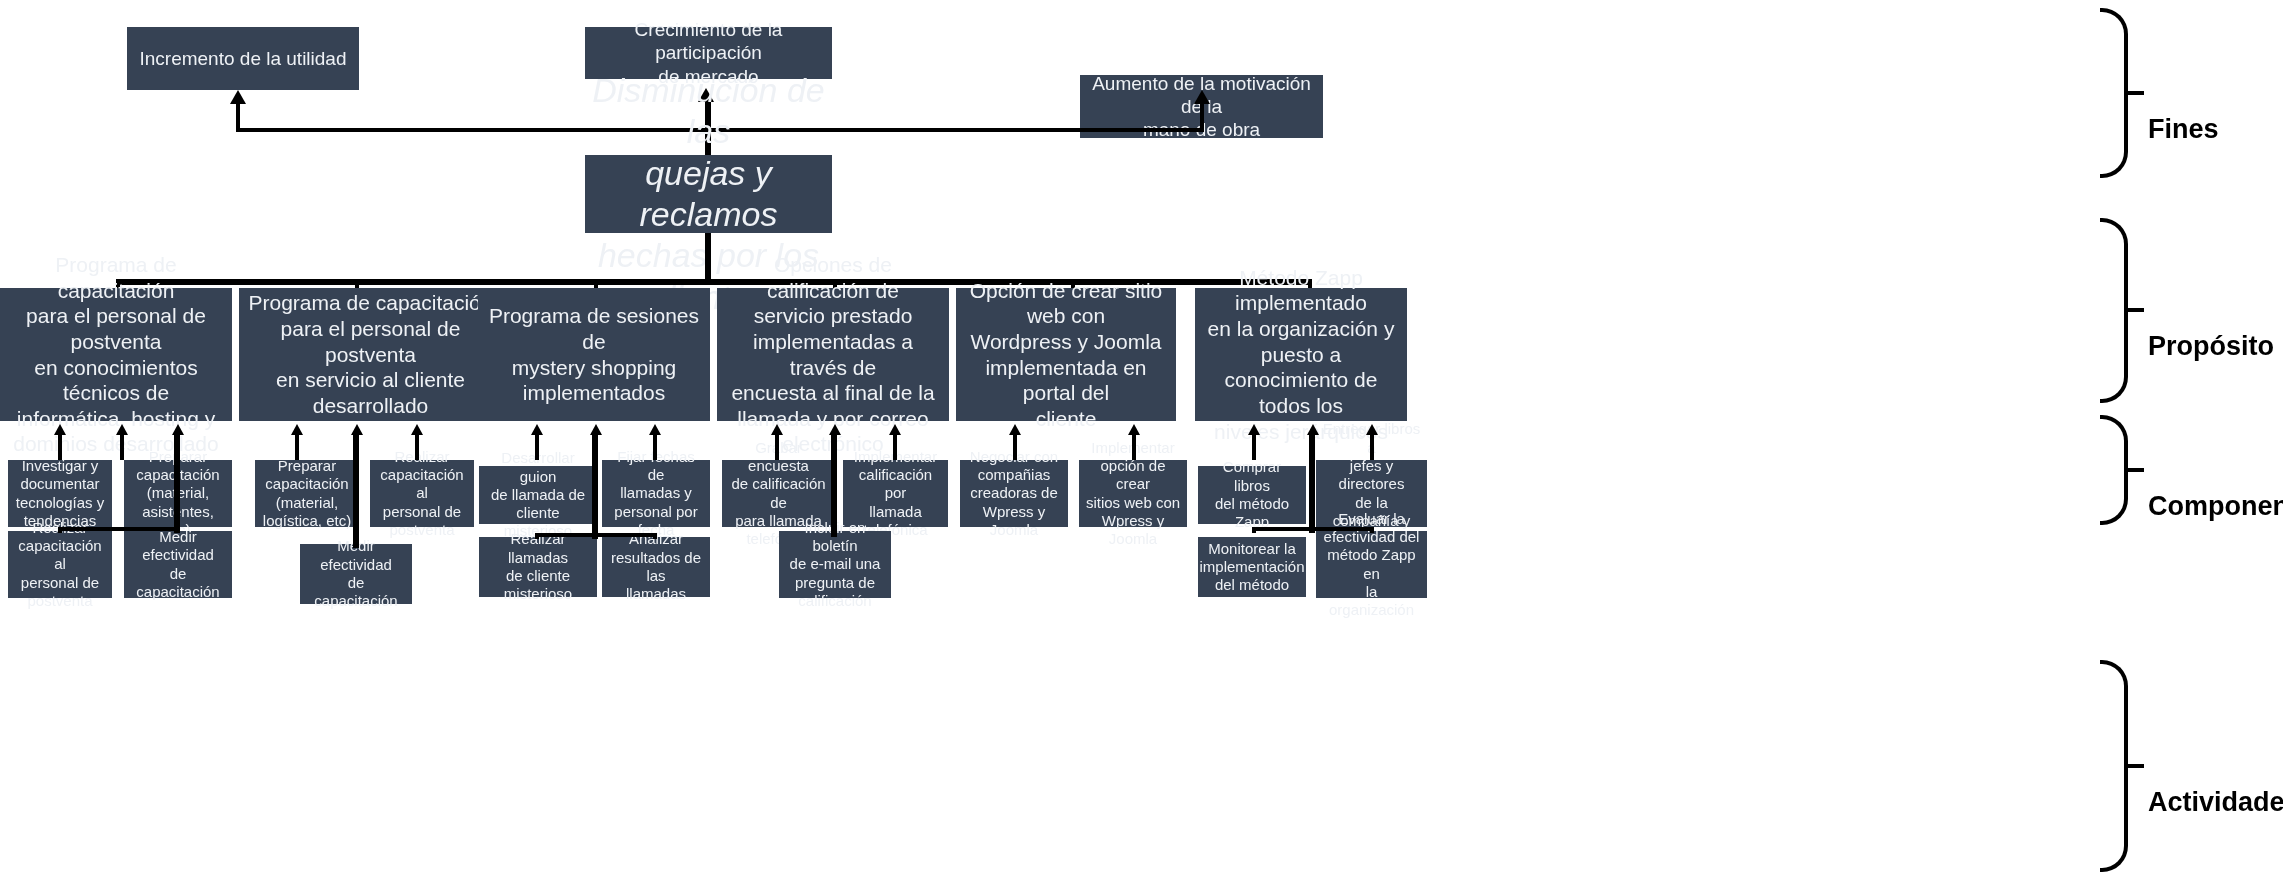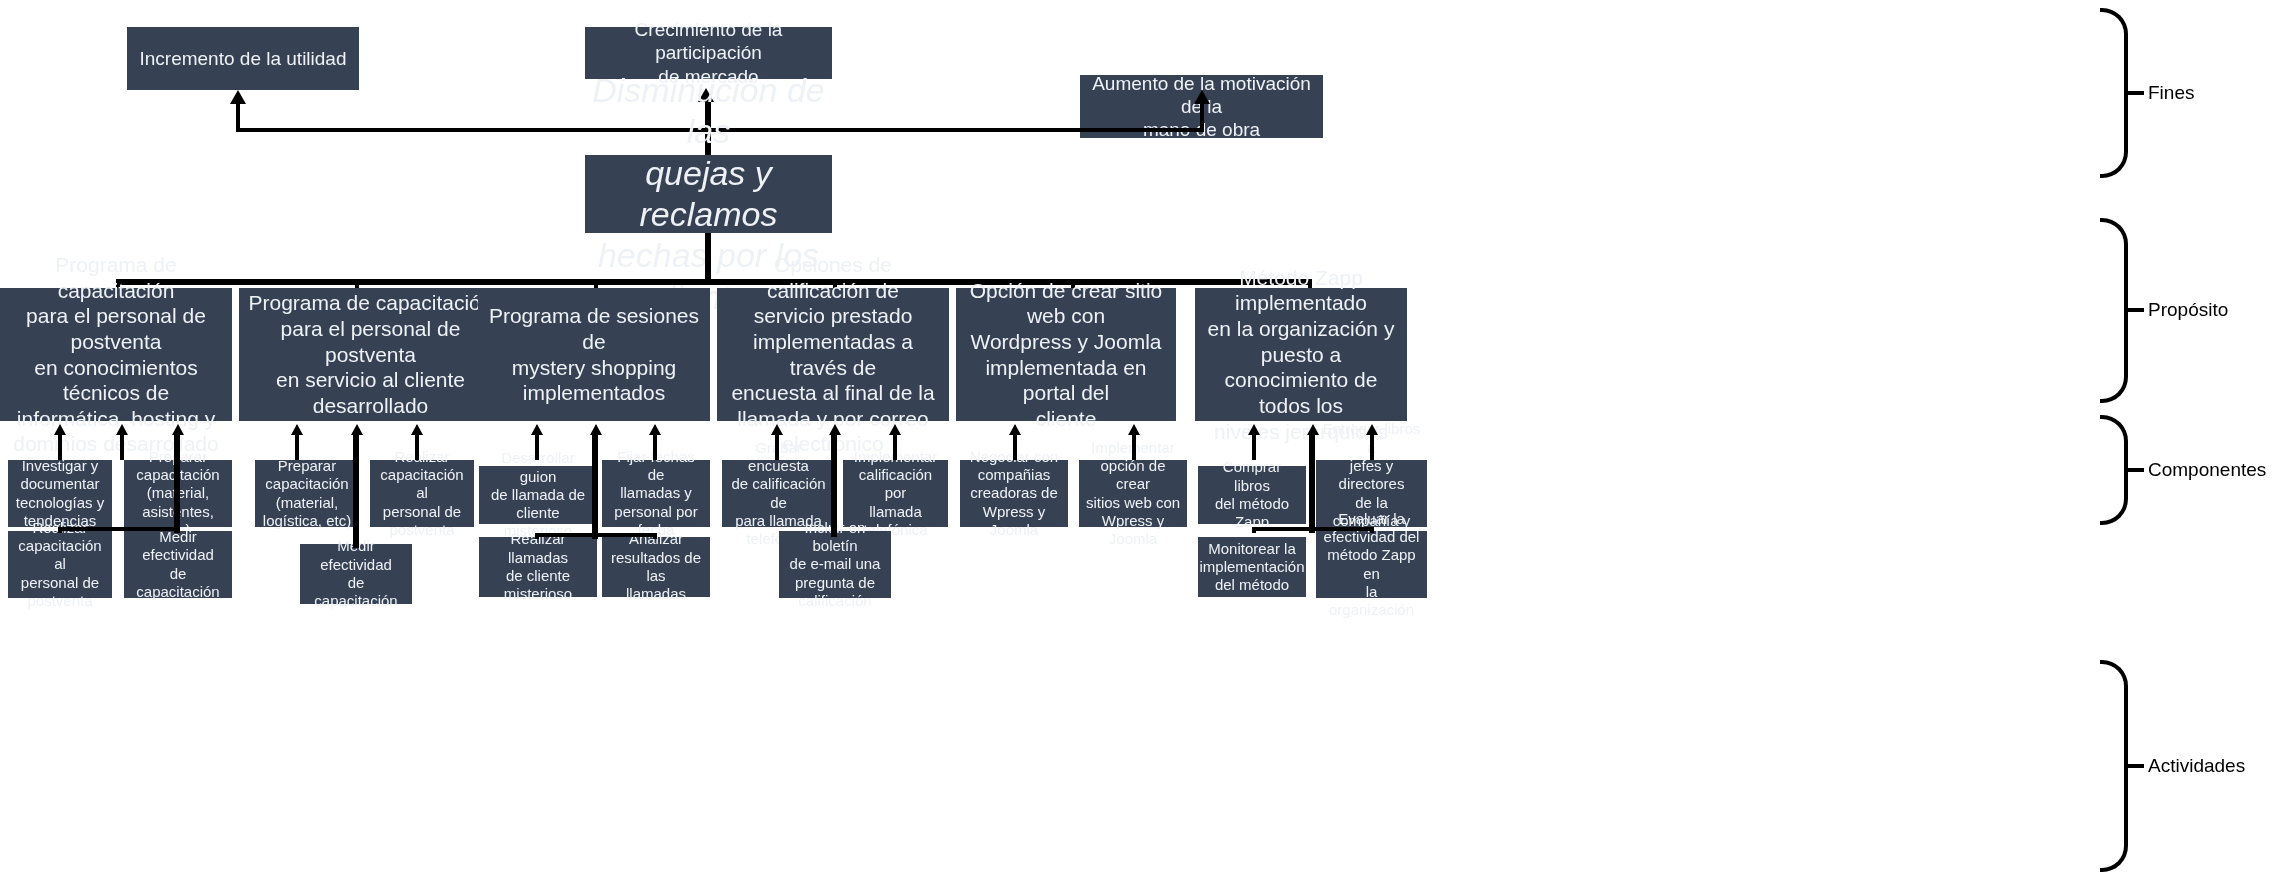--- a/index.html
+++ b/index.html
@@ -22,21 +22,21 @@
   .hthick{height:6px;}
 
   .arrow{position:absolute;width:0;height:0;border-left:8px solid transparent;
          border-right:8px solid transparent;border-bottom:14px solid #000;}
   .arrow-sm{position:absolute;width:0;height:0;border-left:6px solid transparent;
          border-right:6px solid transparent;border-bottom:11px solid #000;}
 
   .brace{position:absolute;border:4px solid #000;border-left:none;
          border-radius:0 26px 26px 0;box-sizing:border-box;}
   .brace-tick{position:absolute;background:#000;height:4px;width:18px;}
-  .lvl-label{position:absolute;font-size:19px;font-weight:normal;color:#000;white-space:nowrap;}
+  .lvl-label{position:absolute;font-size:27px;font-weight:bold;color:#000;white-space:nowrap;margin-top:32px;}
 </style>
 </head>
 <body>
 
 <div id="stage">
 
   <div class="box fin" style="left:127px;top:27px;width:232px;height:63px;">
     <span>Incremento de la utilidad</span>
   </div>
   <div class="box fin" style="left:585px;top:27px;width:247px;height:52px;">

